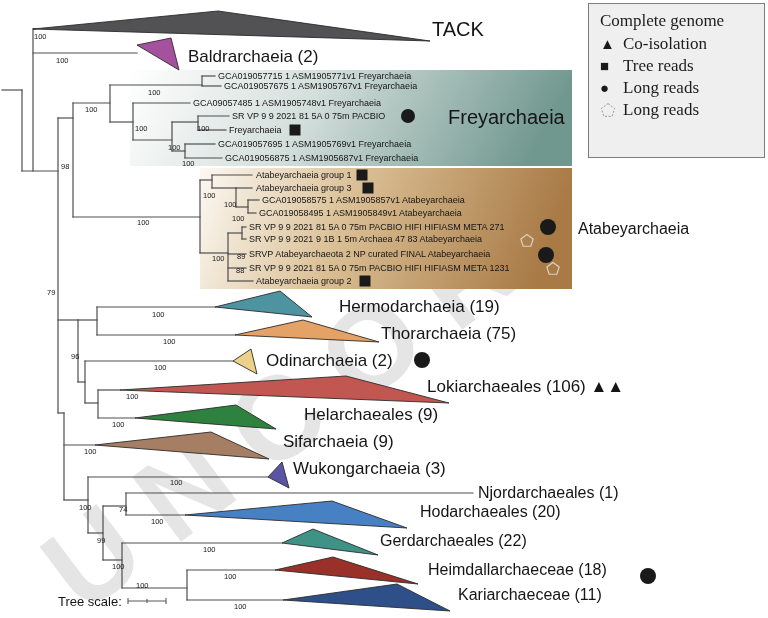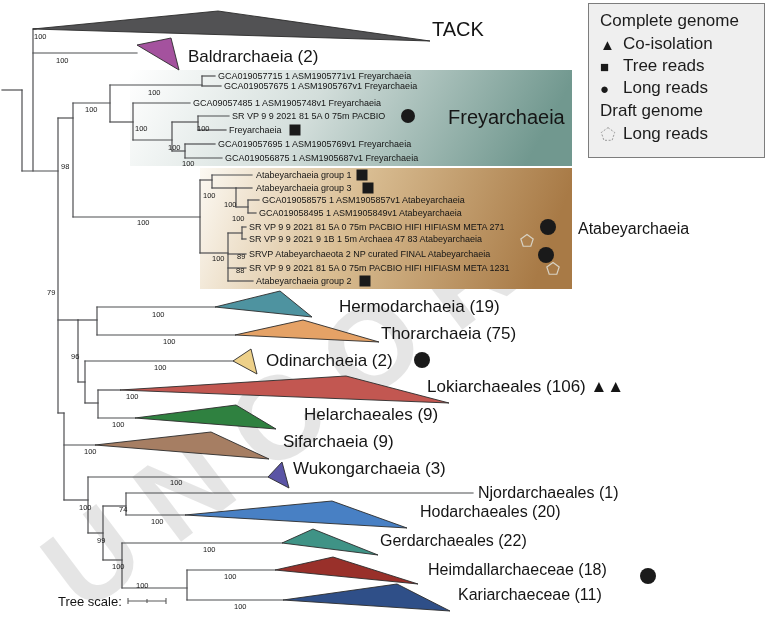--- a/index.html
+++ b/index.html
@@ -7,21 +7,21 @@
   #stage{position:relative;width:768px;height:618px;overflow:hidden;background:#fff;}
   .watermark{
     position:absolute;left:58px;top:524px;line-height:1;white-space:nowrap;
     font-size:118px;font-weight:bold;letter-spacing:30px;color:rgba(0,0,0,0.10);
     transform:rotate(-37deg);transform-origin:0 50%;z-index:0;pointer-events:none;
   }
   #tree{position:absolute;left:0;top:0;z-index:1;}
   svg text{font-family:"Liberation Sans",sans-serif;fill:#151515;}
   .legend{
     position:absolute;left:588px;top:3px;width:177px;height:155px;box-sizing:border-box;
-    background:#efefef;border:1.6px solid #7d7d7d;z-index:2;padding:5px 0 16px 11px;
+    background:#efefef;border:1.6px solid #7d7d7d;z-index:2;padding:5px 0 16px 11px;font-family:Liberation Serif, serif;
   }
   .legend .lg-title{font-size:17px;color:#1c1c1c;margin:2px 0 2px 0;}
   .legend .lg-item{display:flex;align-items:center;height:22px;font-size:17px;color:#1c1c1c;}
   .legend .lg-icon{width:23px;display:inline-flex;align-items:center;justify-content:flex-start;font-size:15px;color:#1a1a1a;}
   .legend svg{display:block;}
 </style>
 </head>
 <body>
 
 <div id="stage">
@@ -231,21 +231,20 @@
       <span>Co-isolation</span>
     </div>
     <div class="lg-item">
       <span class="lg-icon">■</span>
       <span>Tree reads</span>
     </div>
     <div class="lg-item">
       <span class="lg-icon">●</span>
       <span>Long reads</span>
     </div>
-    <div class="lg-title">Draft genome</div>
     <div class="lg-item">
       <span class="lg-icon">
         <svg width="16" height="16" viewBox="0 0 16 16">
           <polygon points="8,1.6 14.7,6.5 12.1,14.3 3.9,14.3 1.3,6.5" fill="none" stroke="#999999" stroke-width="1" stroke-dasharray="2,1.6"></polygon>
         </svg>
       </span>
       <span>Long reads</span>
     </div>
   </div>
 </div>

